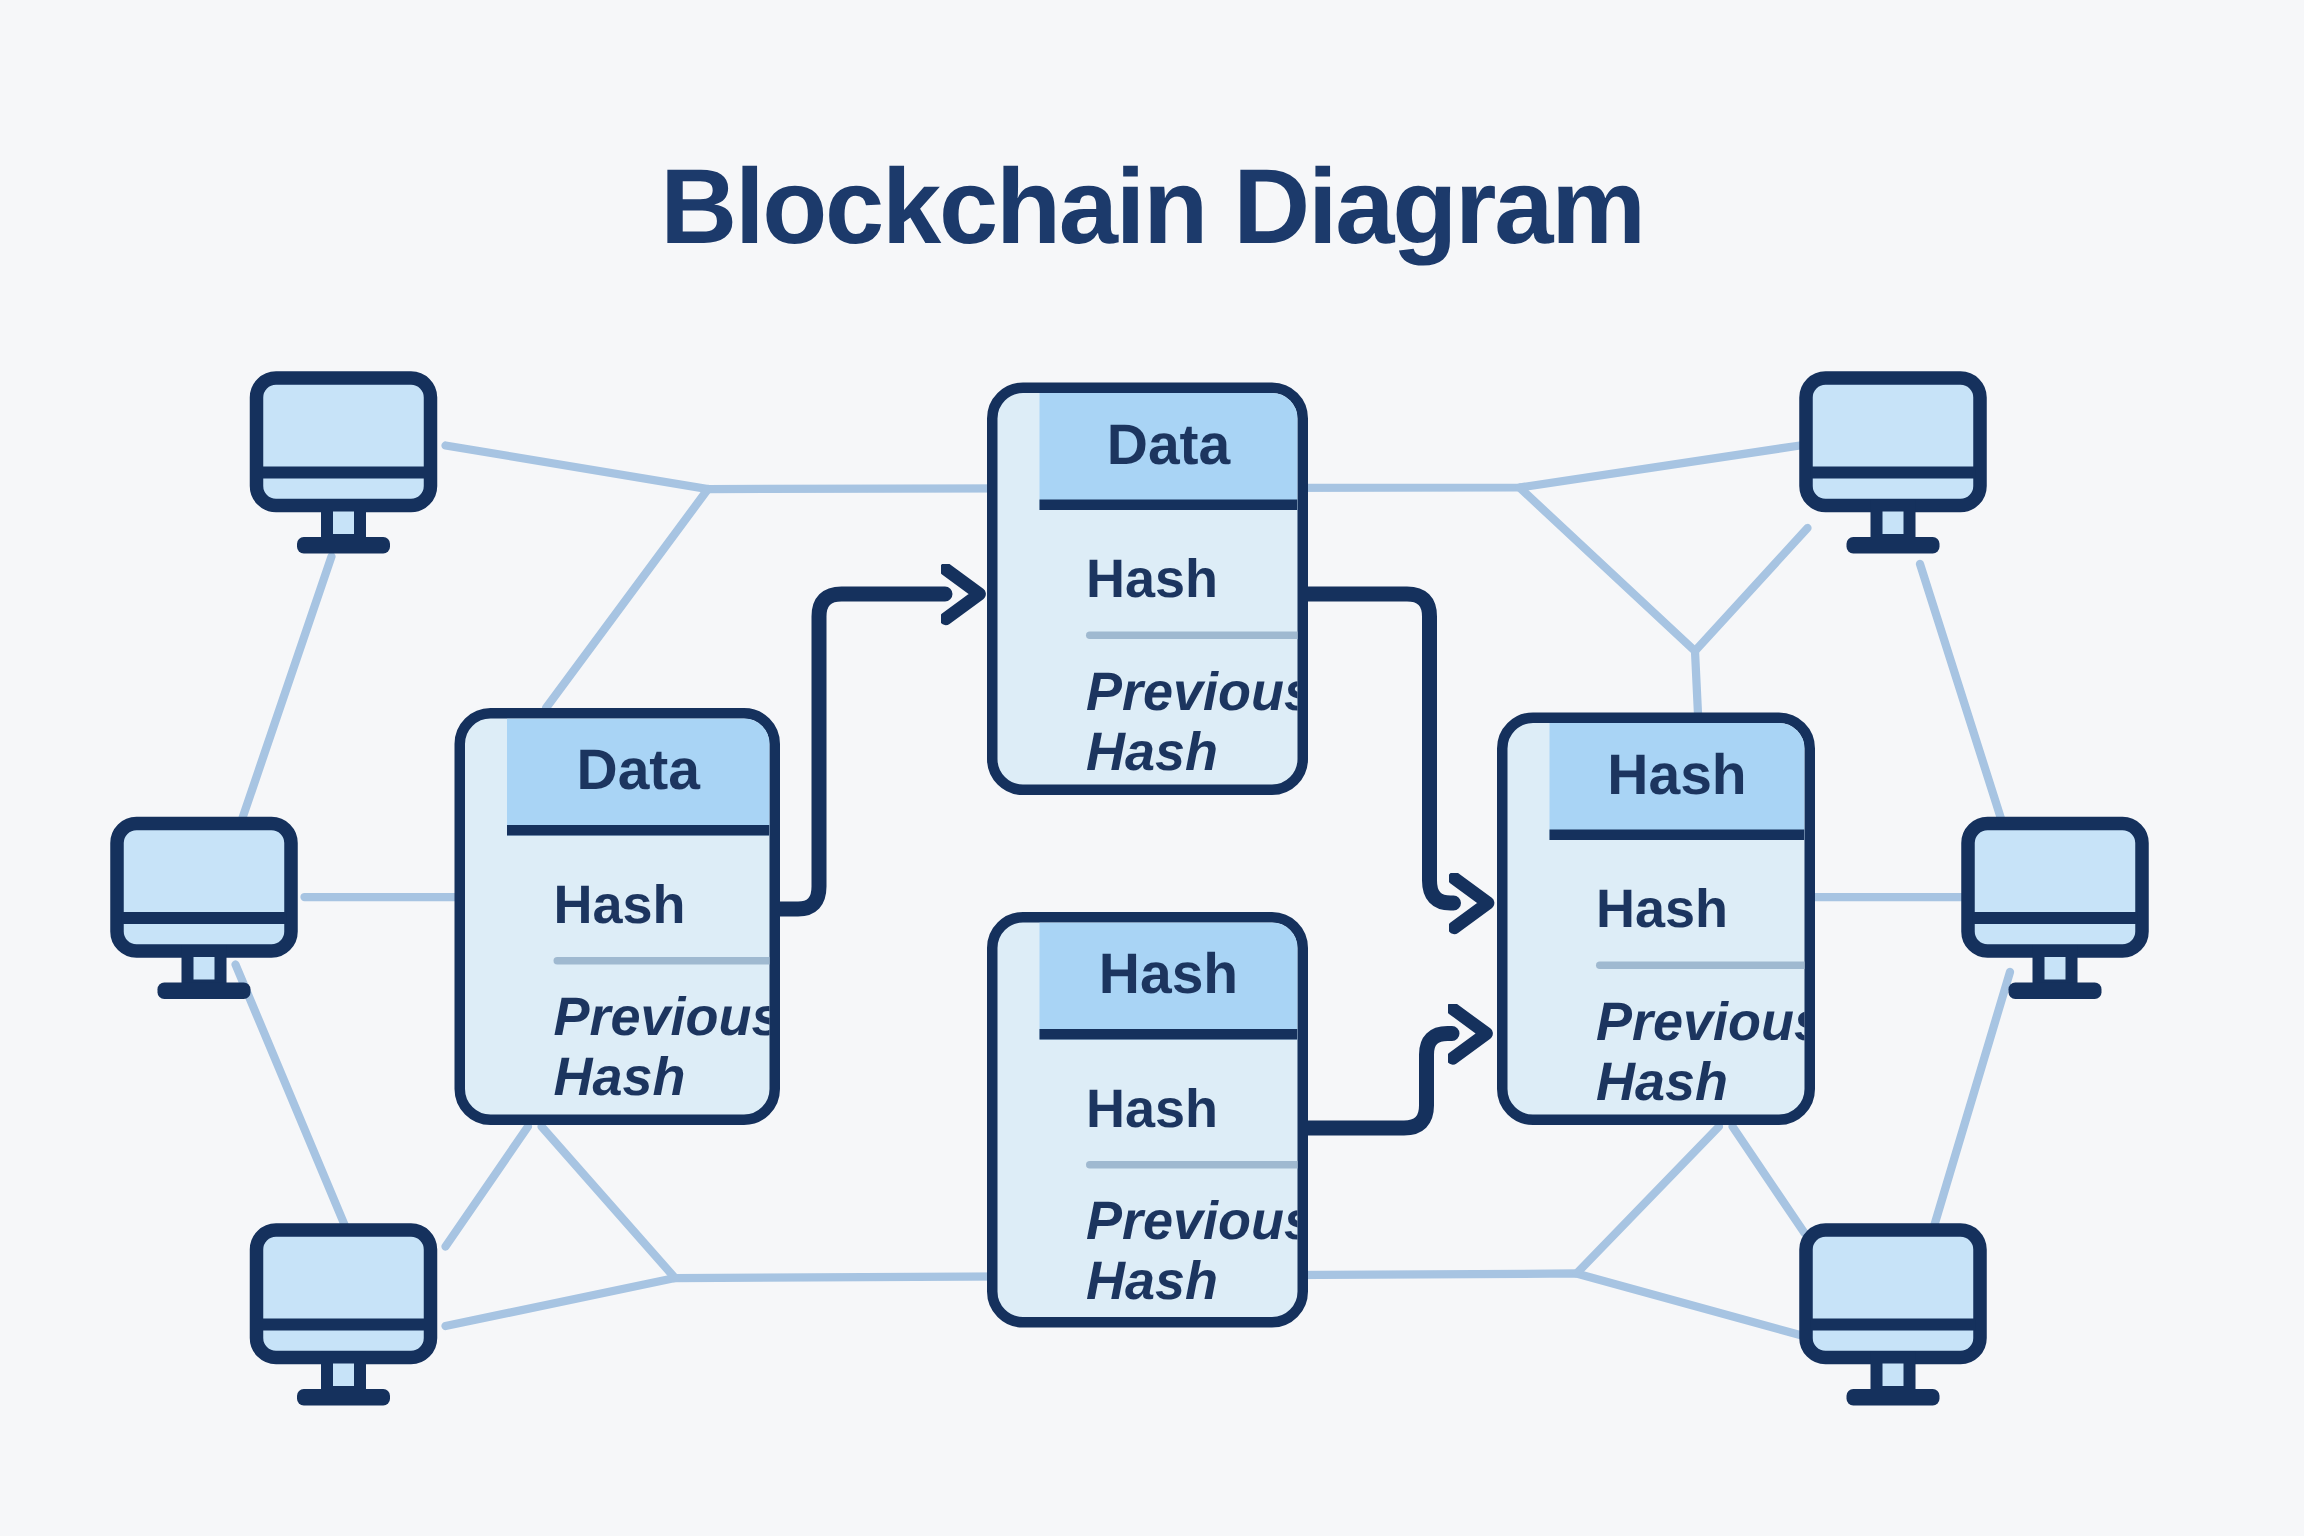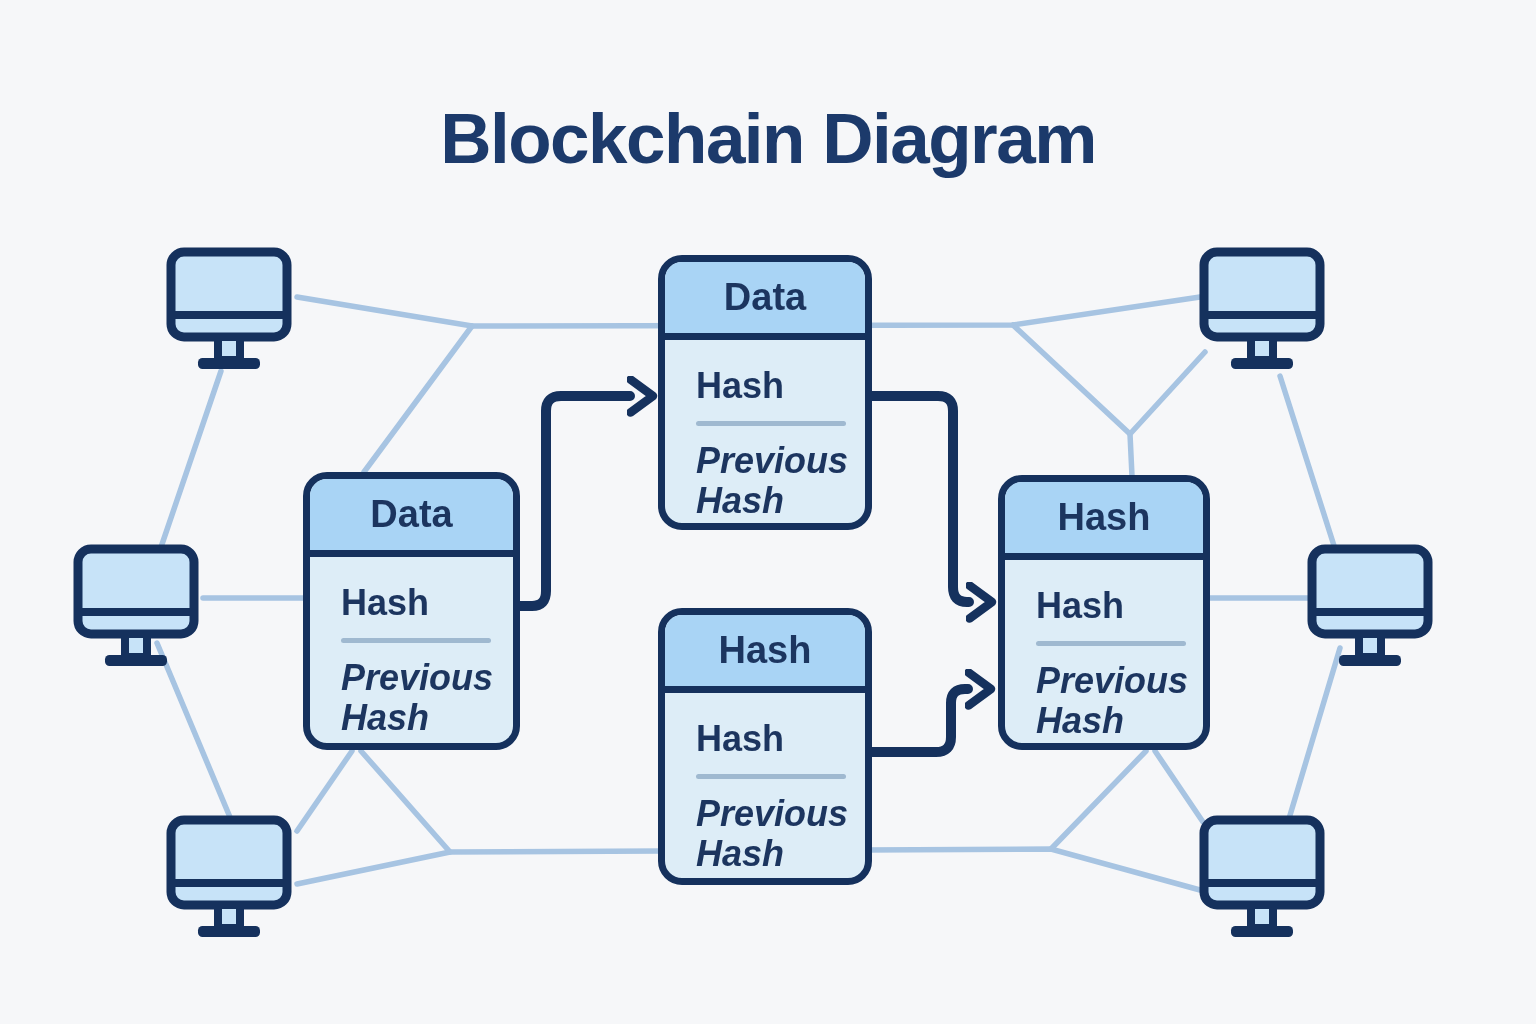--- a/index.html
+++ b/index.html
@@ -27,20 +27,21 @@
     color:#1c3a6b;
   }
   svg.layer{position:absolute;left:0;top:0;z-index:1;}
   .block{
     position:absolute;z-index:2;
     border:7px solid var(--navy);
     border-radius:24px;
     background:var(--body);
     box-sizing:border-box;
     overflow:hidden;
+    padding-left:28px;
   }
   .block-header{
     height:71px;
     background:var(--header);
     border-bottom:7px solid var(--navy);
     display:flex;align-items:center;justify-content:center;
     font-size:38px;font-weight:700;color:var(--text);
   }
   .block-body{padding:26px 18px 0 31px;}
   .frow{font-size:36px;font-weight:600;color:var(--text);line-height:40px;}

